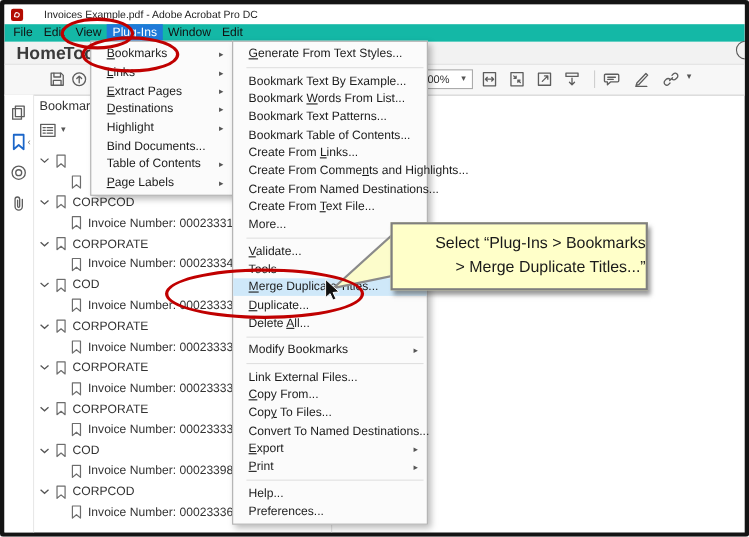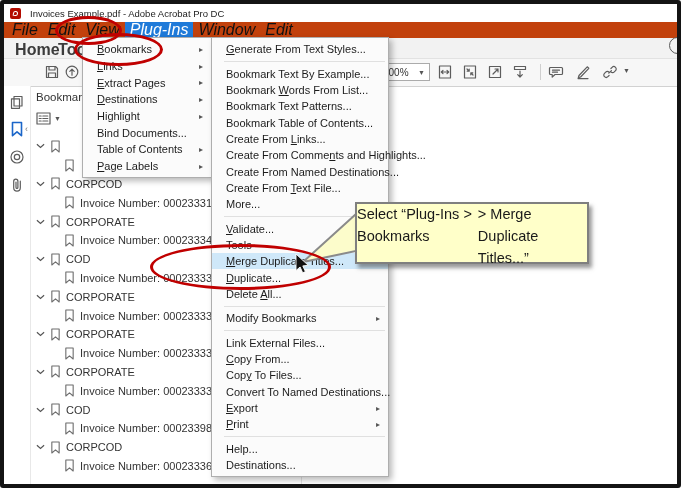--- a/index.html
+++ b/index.html
@@ -1,27 +1,27 @@
 <!DOCTYPE html>
 <html style="--accent: #1f7ad9; --hl: #cfe8f9; --red: #c00000;"><head>
 <meta charset="utf-8">
 <style>
   html,body{margin:0;padding:0;background:#fff;}
   .frame{position:relative;width:681px;height:488px;box-sizing:border-box;border:4px solid #141414;
          border-radius:3px;background:#fff;overflow:hidden;
          font-family:"Liberation Sans","DejaVu Sans",sans-serif;-webkit-font-smoothing:antialiased;}
   
   .titlebar{position:absolute;left:0;top:0;right:0;height:18px;display:flex;align-items:center;
-            gap:9px;padding-left:6px;font-size:9.5px;color:#222;background:#fff;}
+            gap:19px;padding-left:6px;font-size:9.5px;color:#222;background:#fff;}
   .acro-ico{width:11px;height:11px;border-radius:2px;background:#b30b00;position:relative;flex:0 0 auto;}
   .acro-ico::after{content:"";position:absolute;left:3px;top:3px;width:5px;height:5px;border:1.3px solid #fff;
             border-radius:50% 50% 50% 0;transform:rotate(10deg);box-sizing:border-box;}
   
   .menubar{position:absolute;left:0;top:18px;right:0;height:16px;display:flex;align-items:stretch;
-           background:#c2410c;font-size:16px;color:#111;padding-left:3px;font-style:italic;}
+           background:#14b8a6;font-size:11px;color:#111;padding-left:3px;}
   .mb-item{display:flex;align-items:center;padding:0 5px;cursor:default;}
   .mb-item.active{background:var(--accent);color:#fff;text-align:center;}
   
   .tabbar{position:absolute;left:0;top:34px;right:0;height:20px;background:#f2f2f2;border-bottom:1px solid #e2e2e2;}
   .tab{position:absolute;top:3px;font-size:16px;font-weight:bold;color:#3b3b3b;letter-spacing:.1px;}
   .tab.home{left:11px;} .tab.tools{left:54px;}
   .search-circ{position:absolute;left:665px;top:33px;width:15px;height:15px;border:1.6px solid #5a5a5a;
                border-radius:50%;background:transparent;}
   
   .toolbar{position:absolute;left:0;top:55px;right:0;height:27px;background:#f7f7f7;border-bottom:1px solid #d2d2d2;}
@@ -54,21 +54,21 @@
   #plugins-menu .mi{height:16.7px;}
   #bookmarks-menu .mi{height:16.35px;}
   .mi .lbl{flex:1;} .mi .arr{font-size:8px;color:#555;margin-left:8px;}
   .mi u{text-decoration:underline;}
   .mi.hl{background:var(--hl);}
   .sep{height:1px;background:#e0e0e0;margin:3.5px 3px 3.5px 12px;}
   
   .red-ellipse{position:absolute;border:3px solid var(--red);border-radius:50%;z-index:50;pointer-events:none;}
   .callout{position:absolute;left:351px;top:198px;width:234px;height:62px;box-sizing:border-box;z-index:41;
            background:#ffffc9;border:2px solid #7f7f7f;box-shadow:3px 4px 4px rgba(70,70,70,.55);
-           display:flex;flex-direction:row;justify-content:center;text-align:left;
+           display:flex;flex-direction:column;justify-content:center;text-align:right;
            font-size:14.5px;color:#1a1a1a;line-height:1.5;}
   .overlay{position:absolute;inset:0;z-index:40;pointer-events:none;}
   .overlay2{position:absolute;inset:0;z-index:60;pointer-events:none;}
   .ico-stroke{fill:none;stroke:#5d5d5d;stroke-width:1.2;stroke-linecap:round;stroke-linejoin:round;}
 </style>
 </head>
 <body>
 
 <div class="frame">
 
@@ -412,21 +412,21 @@
       </div>
       <div class="mi">
         <span class="lbl"><u>P</u>rint</span>
         <span class="arr">▸</span>
       </div>
       <div class="sep"></div>
       <div class="mi">
         <span class="lbl">Help...</span>
       </div>
       <div class="mi">
-        <span class="lbl">Destinations...</span>
+        <span class="lbl">Preferences...</span>
       </div>
     </div>
 
   <svg class="overlay" viewBox="0 0 673 480">
     <polygon points="299,258 352,210 352,247" fill="#fcfccb" stroke="#8a8a8a" stroke-width="2"></polygon>
   </svg>
 
   <div class="callout">
     <div>Select “Plug-Ins &gt; Bookmarks</div>
     <div>&gt; Merge Duplicate Titles...”</div>

